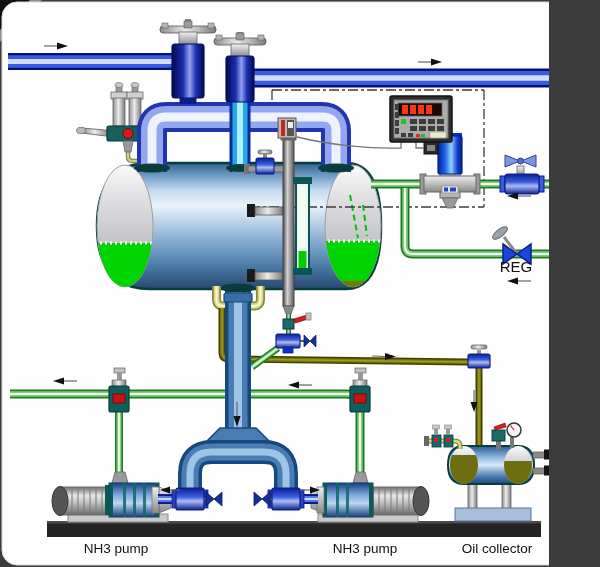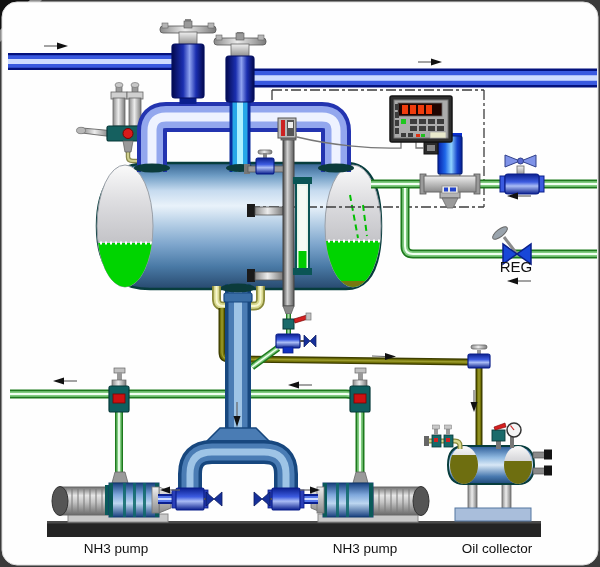--- a/index.html
+++ b/index.html
@@ -1,16 +1,16 @@
 <!DOCTYPE html>
 <html><head>
 <meta charset="utf-8">
 <style>
   html,body{margin:0;padding:0;background:#3b3b3b;}
-  .stage{width:600px;height:567px;position:relative;overflow:hidden;}
+  .stage{width:549px;height:567px;position:relative;overflow:hidden;}
   svg{display:block;}
   .pipe{fill:none;stroke-linejoin:round;stroke-linecap:butt;}
   .arrowline{stroke:#666;stroke-width:1.2;}
   .arrowhead{fill:#111;stroke:none;}
   .dashdot{fill:none;stroke:#3c3c3c;stroke-width:1.3;stroke-dasharray:10 3 3 3;}
   text.lbl{font:13.5px "Liberation Sans",sans-serif;fill:#101010;text-anchor:middle;}
   text.reg{font:15px "Liberation Sans",sans-serif;fill:#101010;text-anchor:middle;}
 </style>
 </head>
 <body>

